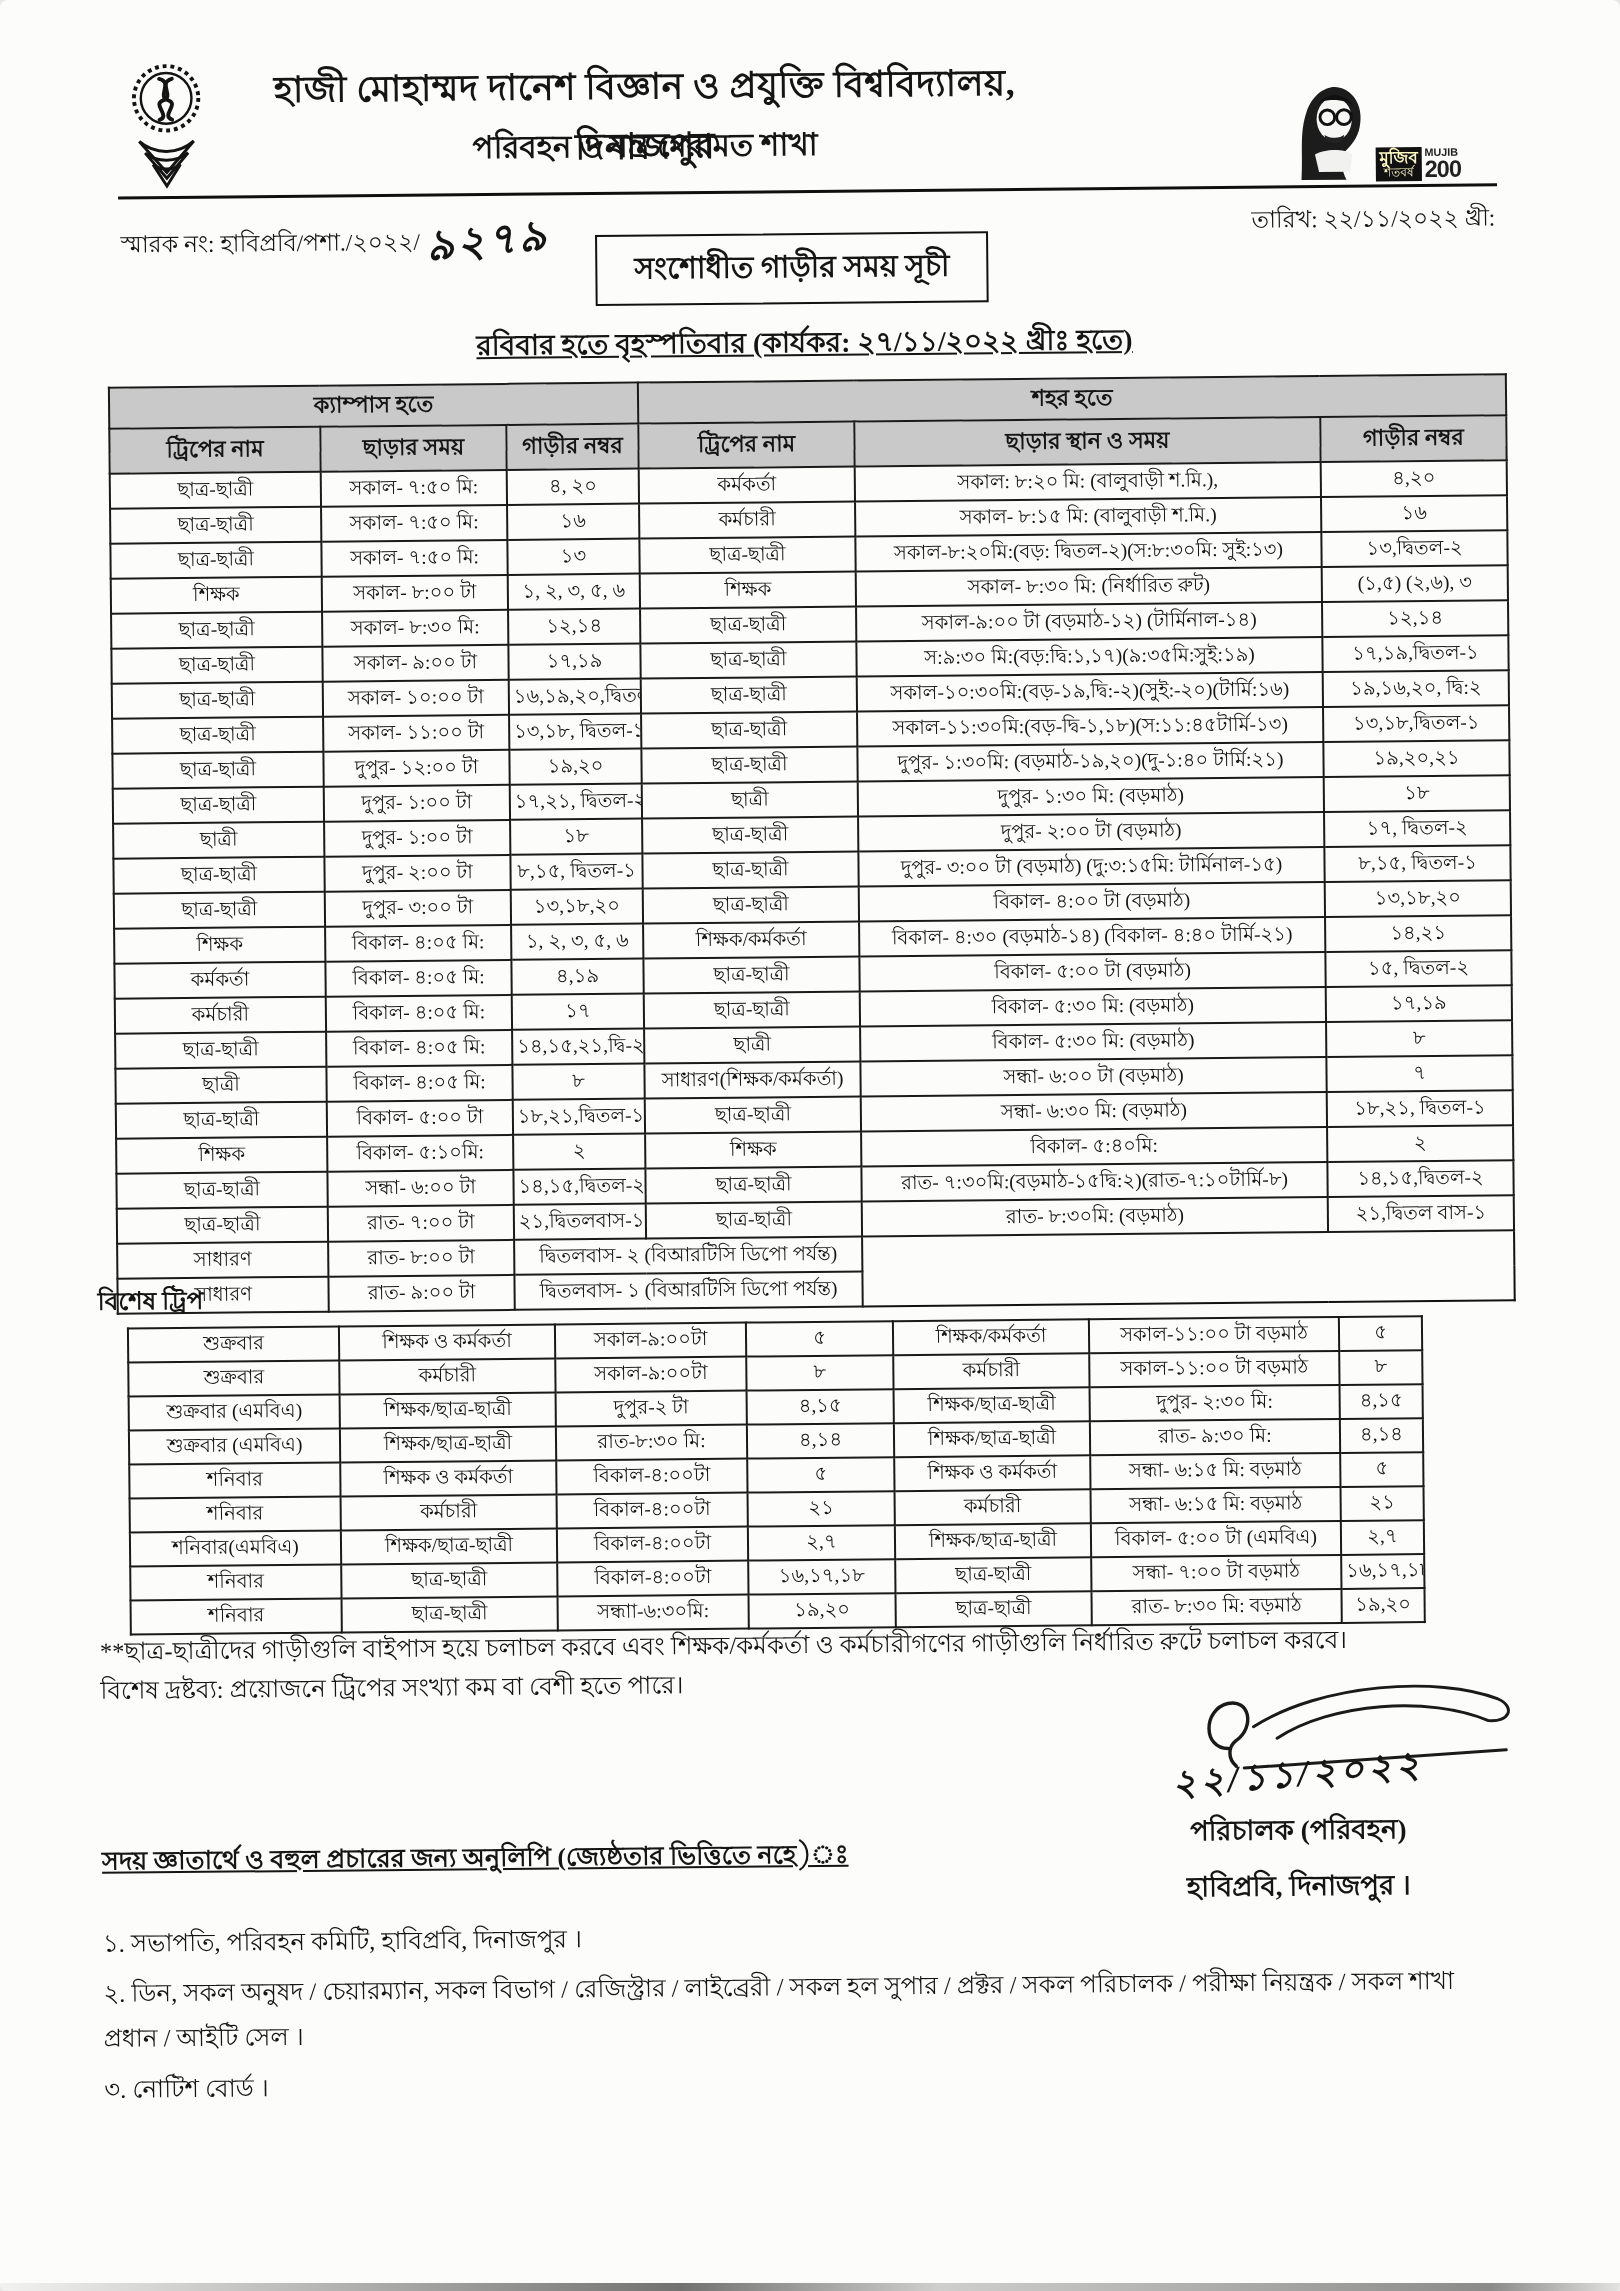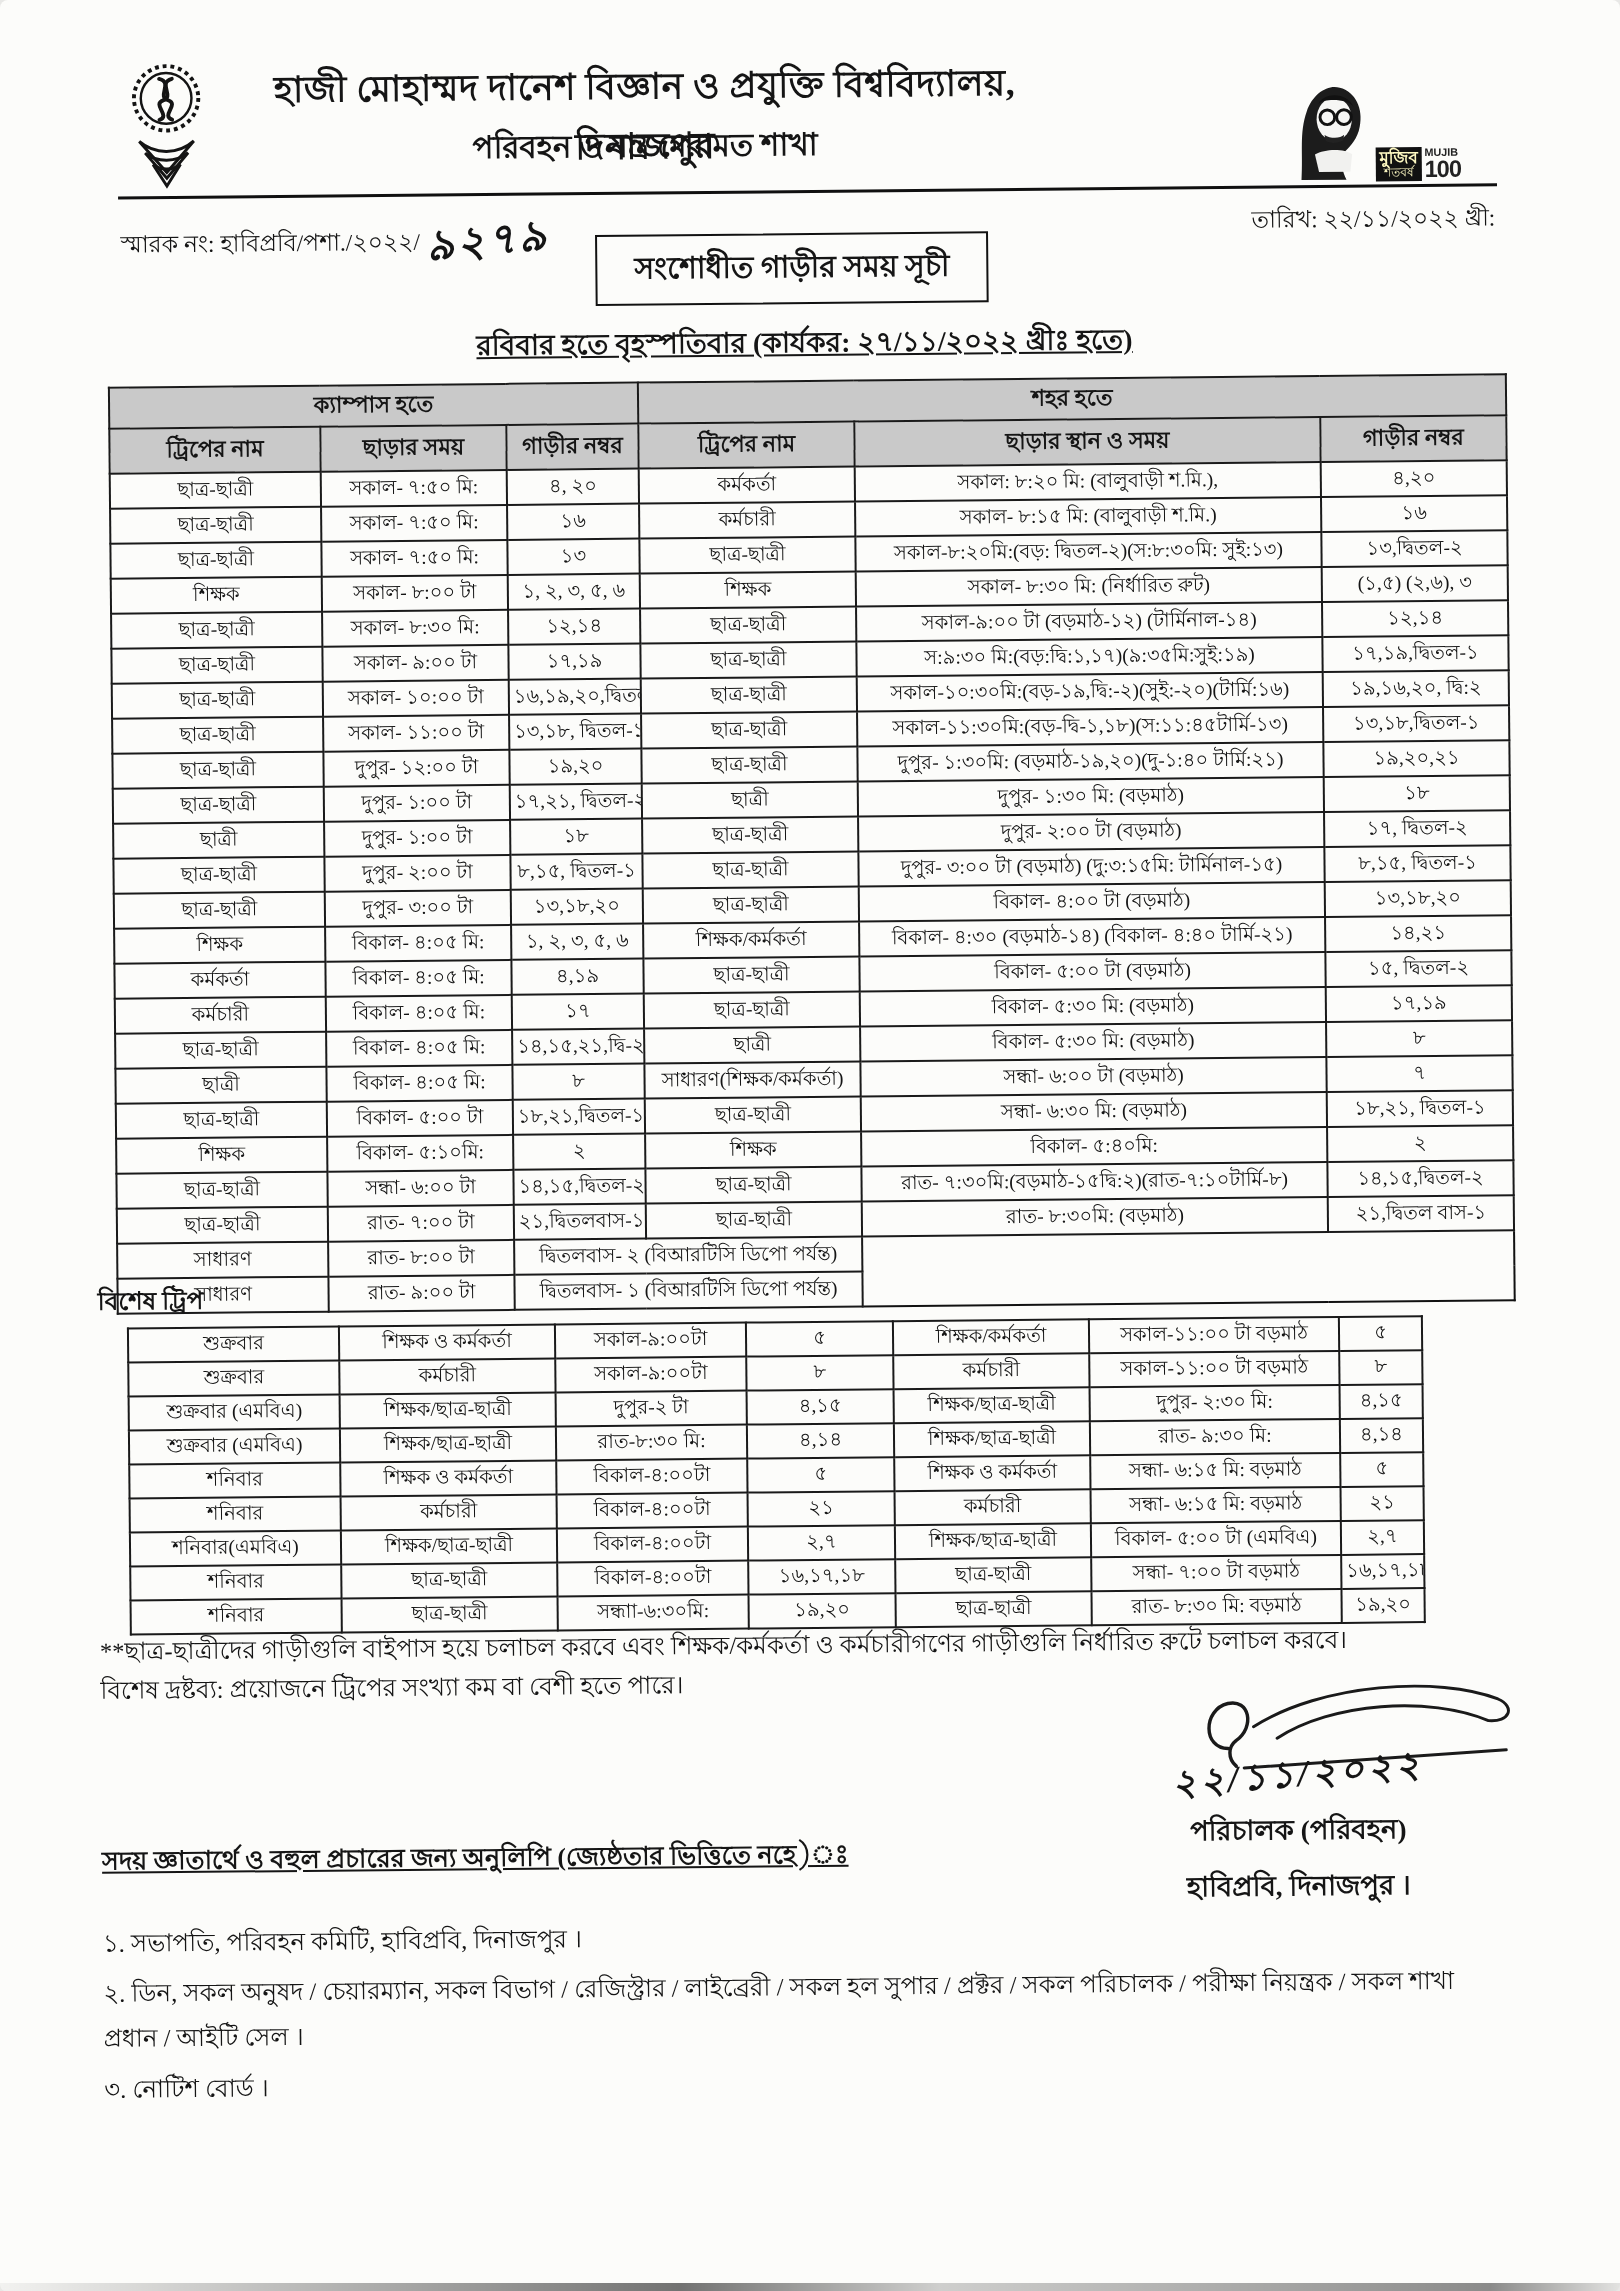--- a/index.html
+++ b/index.html
@@ -93,21 +93,21 @@
         <path d="M20,108 C22,80 18,60 26,38 C32,20 48,10 60,14 C76,18 84,36 80,54 C78,66 70,74 64,80 C60,92 62,100 66,108 Z" fill="#1c1c1c"></path>
         <ellipse cx="54" cy="46" rx="18" ry="22" fill="#f6f6f4"></ellipse>
         <path d="M38,30 C44,18 68,18 74,34 C70,26 46,24 38,30 Z" fill="#111"></path>
         <circle cx="47" cy="44" r="7.5" fill="none" stroke="#111" stroke-width="3"></circle>
         <circle cx="64" cy="44" r="7.5" fill="none" stroke="#111" stroke-width="3"></circle>
         <path d="M44,62 C50,66 60,66 64,62 L63,68 C56,71 50,71 45,68 Z" fill="#222"></path>
         <path d="M34,82 C44,76 64,76 72,82 L70,100 L38,100 Z" fill="#f1f1ef"></path>
       </svg>
       <span class="mujib-lockup">
         <span class="mujib-bn"><span>মুজিব</span><small>শতবর্ষ</small></span>
-        <span class="mujib-en"><span>MUJIB</span><br><span class="m100">100</span></span>
+        <span class="mujib-en"><span>MUJIB</span><br><span class="m100">200</span></span>
       </span>
     </div>
 
     <div class="head-rule"></div>
     <div class="memo-line">
       <span>স্মারক নং: হাবিপ্রবি/পশা./২০২২/</span>
       <span class="memo-hand">৯২৭৯</span>
     </div>
     <div class="date-line">তারিখ: ২২/১১/২০২২ খ্রী:</div>
 

